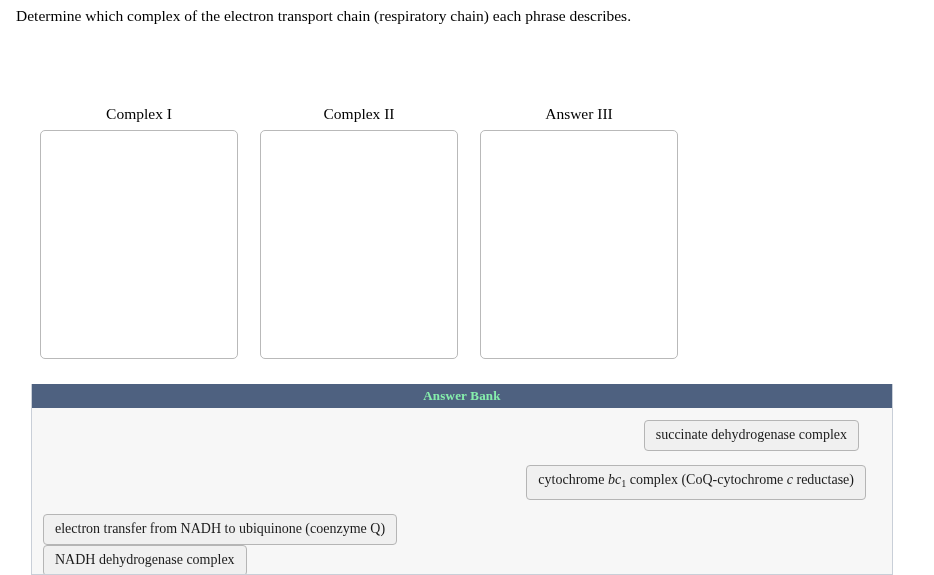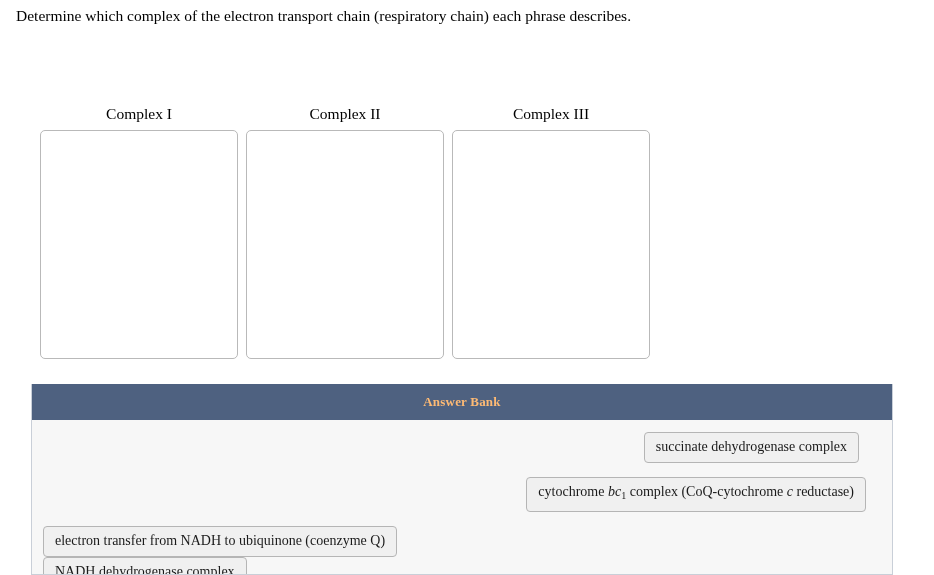--- a/index.html
+++ b/index.html
@@ -28,21 +28,21 @@
     white-space: nowrap;
   }
 
   
   #dropzones {
     position: absolute;
     left: 39px;
     top: 104px;
     width: 848px;
     display: flex;
-    gap: 6px;
+    gap: 20px;
   }
   .dz-col {
     width: 200px;
     display: flex;
     flex-direction: column;
     align-items: center;
   }
   .dz-label {
     font-size: 15.5px;
     line-height: 19px;
@@ -67,23 +67,23 @@
     width: 862px;
     box-sizing: border-box;
     background: #f7f7f7;
     border-left: 1px solid #c9cfd8;
     border-right: 1px solid #c9cfd8;
     border-bottom: 1px solid #c9cfd8;
     height: 191px;
     overflow: hidden;
   }
   #answer-bank-header {
-    height: 36px;
+    height: 24px;
     background: #4e6180;
-    color: #fdba74;
+    color: #86efac;
     font-size: 13px;
     font-weight: bold;
     display: flex;
     align-items: center;
     justify-content: center;
     letter-spacing: 0.2px;
   }
   #chip-area {
     padding: 12px 0 0 0;
   }
@@ -131,21 +131,21 @@
     <div class="dz-label">Complex I</div>
     <div class="dz-box"></div>
   </div>
 
   <div class="dz-col">
     <div class="dz-label">Complex II</div>
     <div class="dz-box"></div>
   </div>
 
   <div class="dz-col">
-    <div class="dz-label">Complex III</div>
+    <div class="dz-label">Answer III</div>
     <div class="dz-box"></div>
   </div>
 
 
 </div>
 
 <div id="answer-bank">
 
   <div id="answer-bank-header">Answer Bank</div>
 

